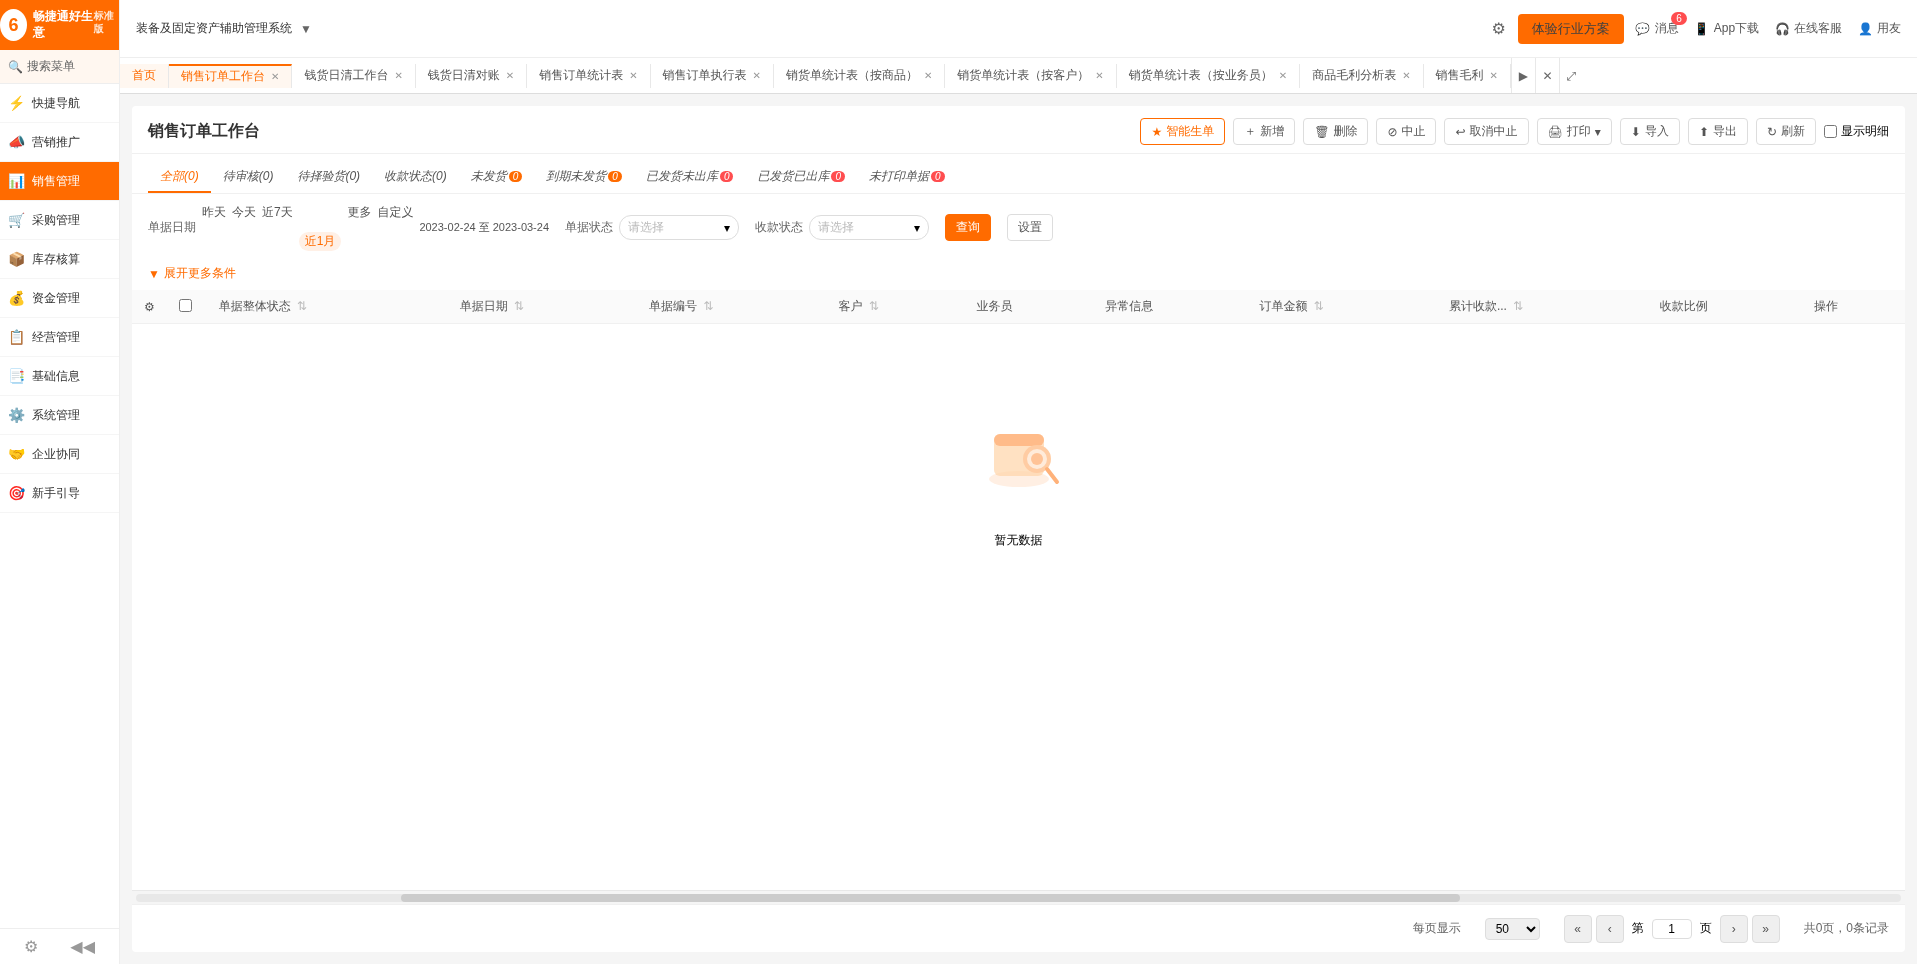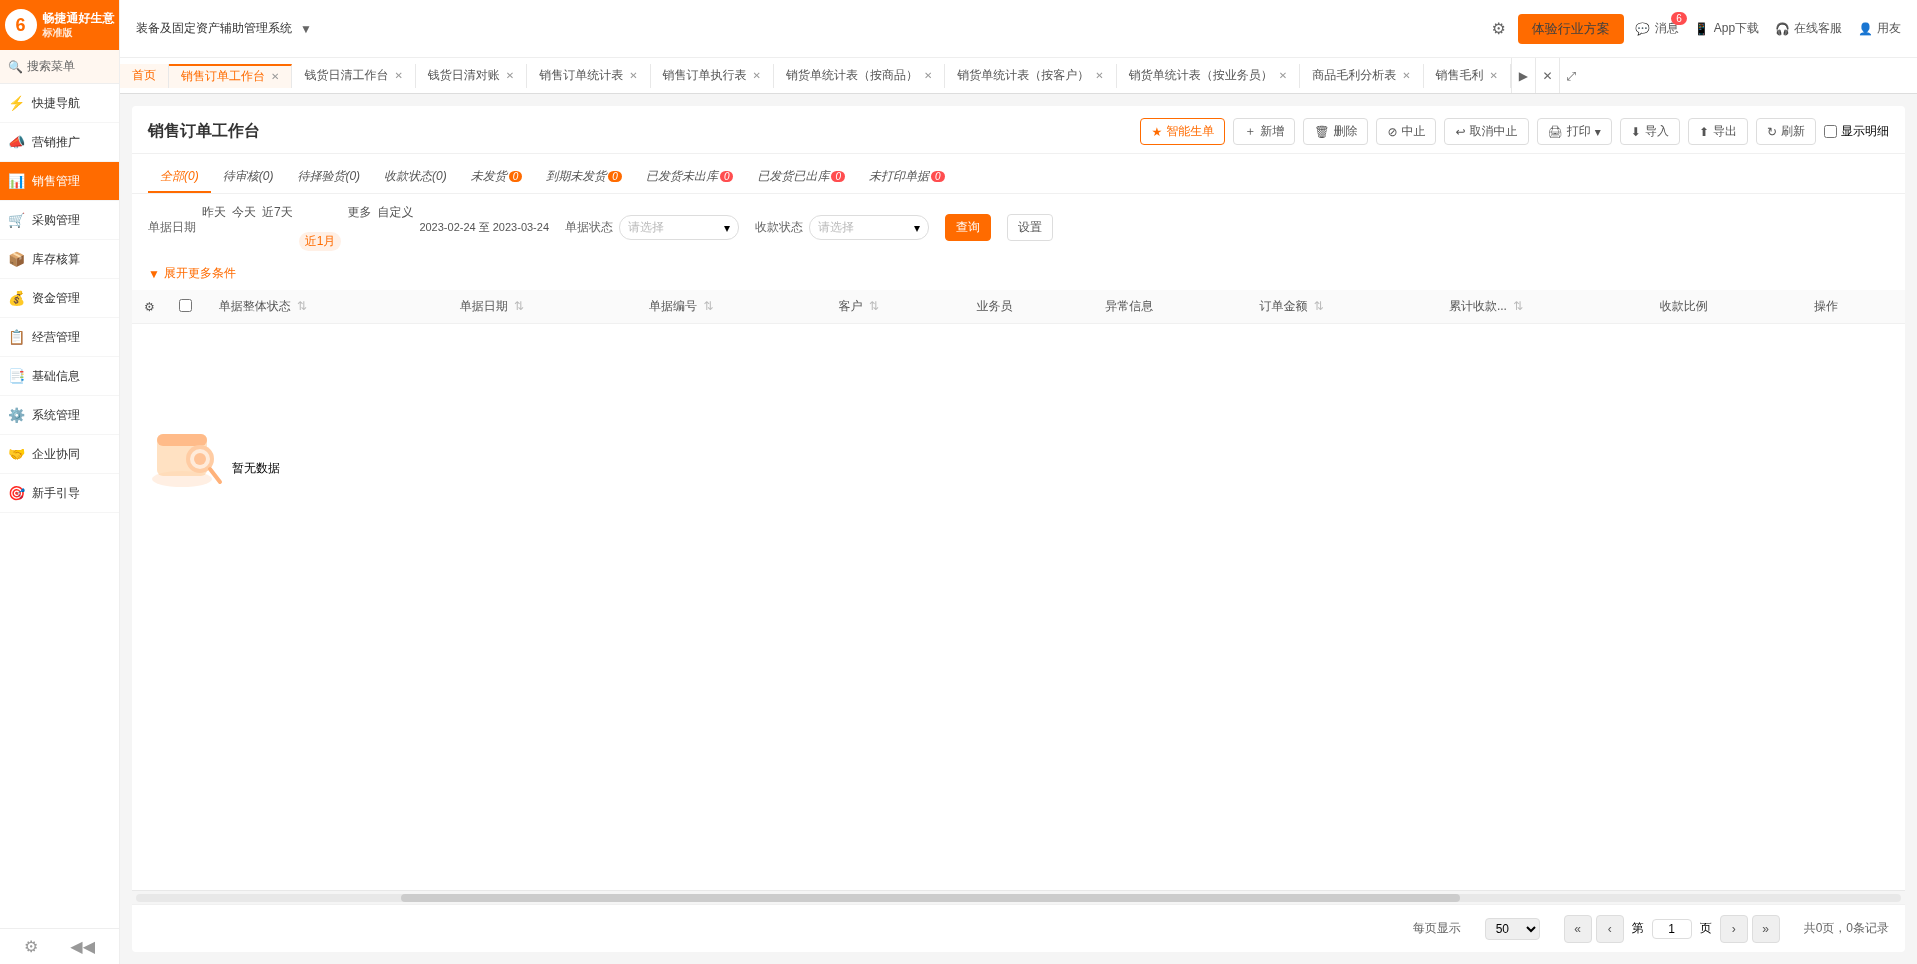--- a/index.html
+++ b/index.html
@@ -2,21 +2,21 @@
 <html><head>
   <meta charset="utf-8">
   <style>
     * { box-sizing: border-box; margin: 0; padding: 0; font-family: 'Microsoft YaHei', Arial, sans-serif; font-size: 12px; }
     body { display: flex; height: 964px; overflow: hidden; background: #f5f5f5; }
 
     
     .sidebar { width: 120px; background: #fff; display: flex; flex-direction: column; border-right: 1px solid #eee; flex-shrink: 0; }
     .sidebar-logo { background: #ff6b00; height: 50px; display: flex; align-items: center; justify-content: center; color: #fff; font-size: 14px; font-weight: bold; gap: 6px; }
     .sidebar-logo-icon { width: 32px; height: 32px; background: #fff; border-radius: 50%; display: flex; align-items: center; justify-content: center; color: #ff6b00; font-size: 18px; font-weight: bold; }
-    .sidebar-logo-text { display: flex; flex-direction: column; font-size: 11px; line-height: 1.3; }
+    .sidebar-logo-text { display: flex; font-size: 11px; line-height: 1.3; }
     .sidebar-search { padding: 8px; background: #fff7f0; display: flex; align-items: center; gap: 4px; cursor: pointer; color: #666; border-bottom: 1px solid #eee; }
     .sidebar-nav { flex: 1; overflow-y: auto; }
     .sidebar-item { padding: 10px 8px; display: flex; align-items: center; gap: 6px; cursor: pointer; color: #333; border-bottom: 1px solid #f5f5f5; }
     .sidebar-item.active { background: #ff6b00; color: #fff; }
     .sidebar-item-icon { width: 18px; height: 18px; display: flex; align-items: center; justify-content: center; font-size: 14px; flex-shrink: 0; }
     .sidebar-bottom { padding: 8px; display: flex; align-items: center; justify-content: space-around; border-top: 1px solid #eee; }
     .sidebar-bottom-btn { cursor: pointer; color: #999; font-size: 16px; }
 
     
     .main { flex: 1; display: flex; flex-direction: column; overflow: hidden; }
@@ -80,21 +80,21 @@
     .dot-red { background: #ff4d4f; }
     .dot-green { background: #52c41a; }
 
     
     .table-wrapper { flex: 1; overflow: auto; }
     .data-table { width: 100%; border-collapse: collapse; }
     .data-table th { background: #fafafa; padding: 8px 12px; text-align: left; color: #555; font-weight: normal; border-bottom: 1px solid #f0f0f0; white-space: nowrap; font-size: 12px; }
     .data-table th .sort-icon { color: #bbb; margin-left: 3px; }
     .col-check { width: 40px; }
     .col-settings { width: 32px; }
-    .empty-state { display: flex; flex-direction: row; align-items: center; justify-content: flex-start; padding: 80px 0; flex: 1; }
+    .empty-state { display: flex; flex-direction: column; align-items: center; justify-content: space-between; padding: 80px 0; flex: 1; }
 
     
     .pagination { height: 48px; display: flex; align-items: center; justify-content: flex-end; padding: 0 16px; border-top: 1px solid #f0f0f0; gap: 24px; }
     .page-size-label { color: #666; }
     .page-size-select { border: 1px solid #ddd; border-radius: 4px; padding: 2px 6px; cursor: pointer; }
     .page-nav { display: flex; align-items: center; gap: 4px; }
     .page-nav-btn { width: 28px; height: 28px; display: flex; align-items: center; justify-content: center; border: 1px solid #ddd; border-radius: 4px; cursor: pointer; color: #555; }
     .page-input { width: 40px; border: 1px solid #ddd; border-radius: 4px; padding: 2px 4px; text-align: center; }
     .page-total { color: #666; }
 

